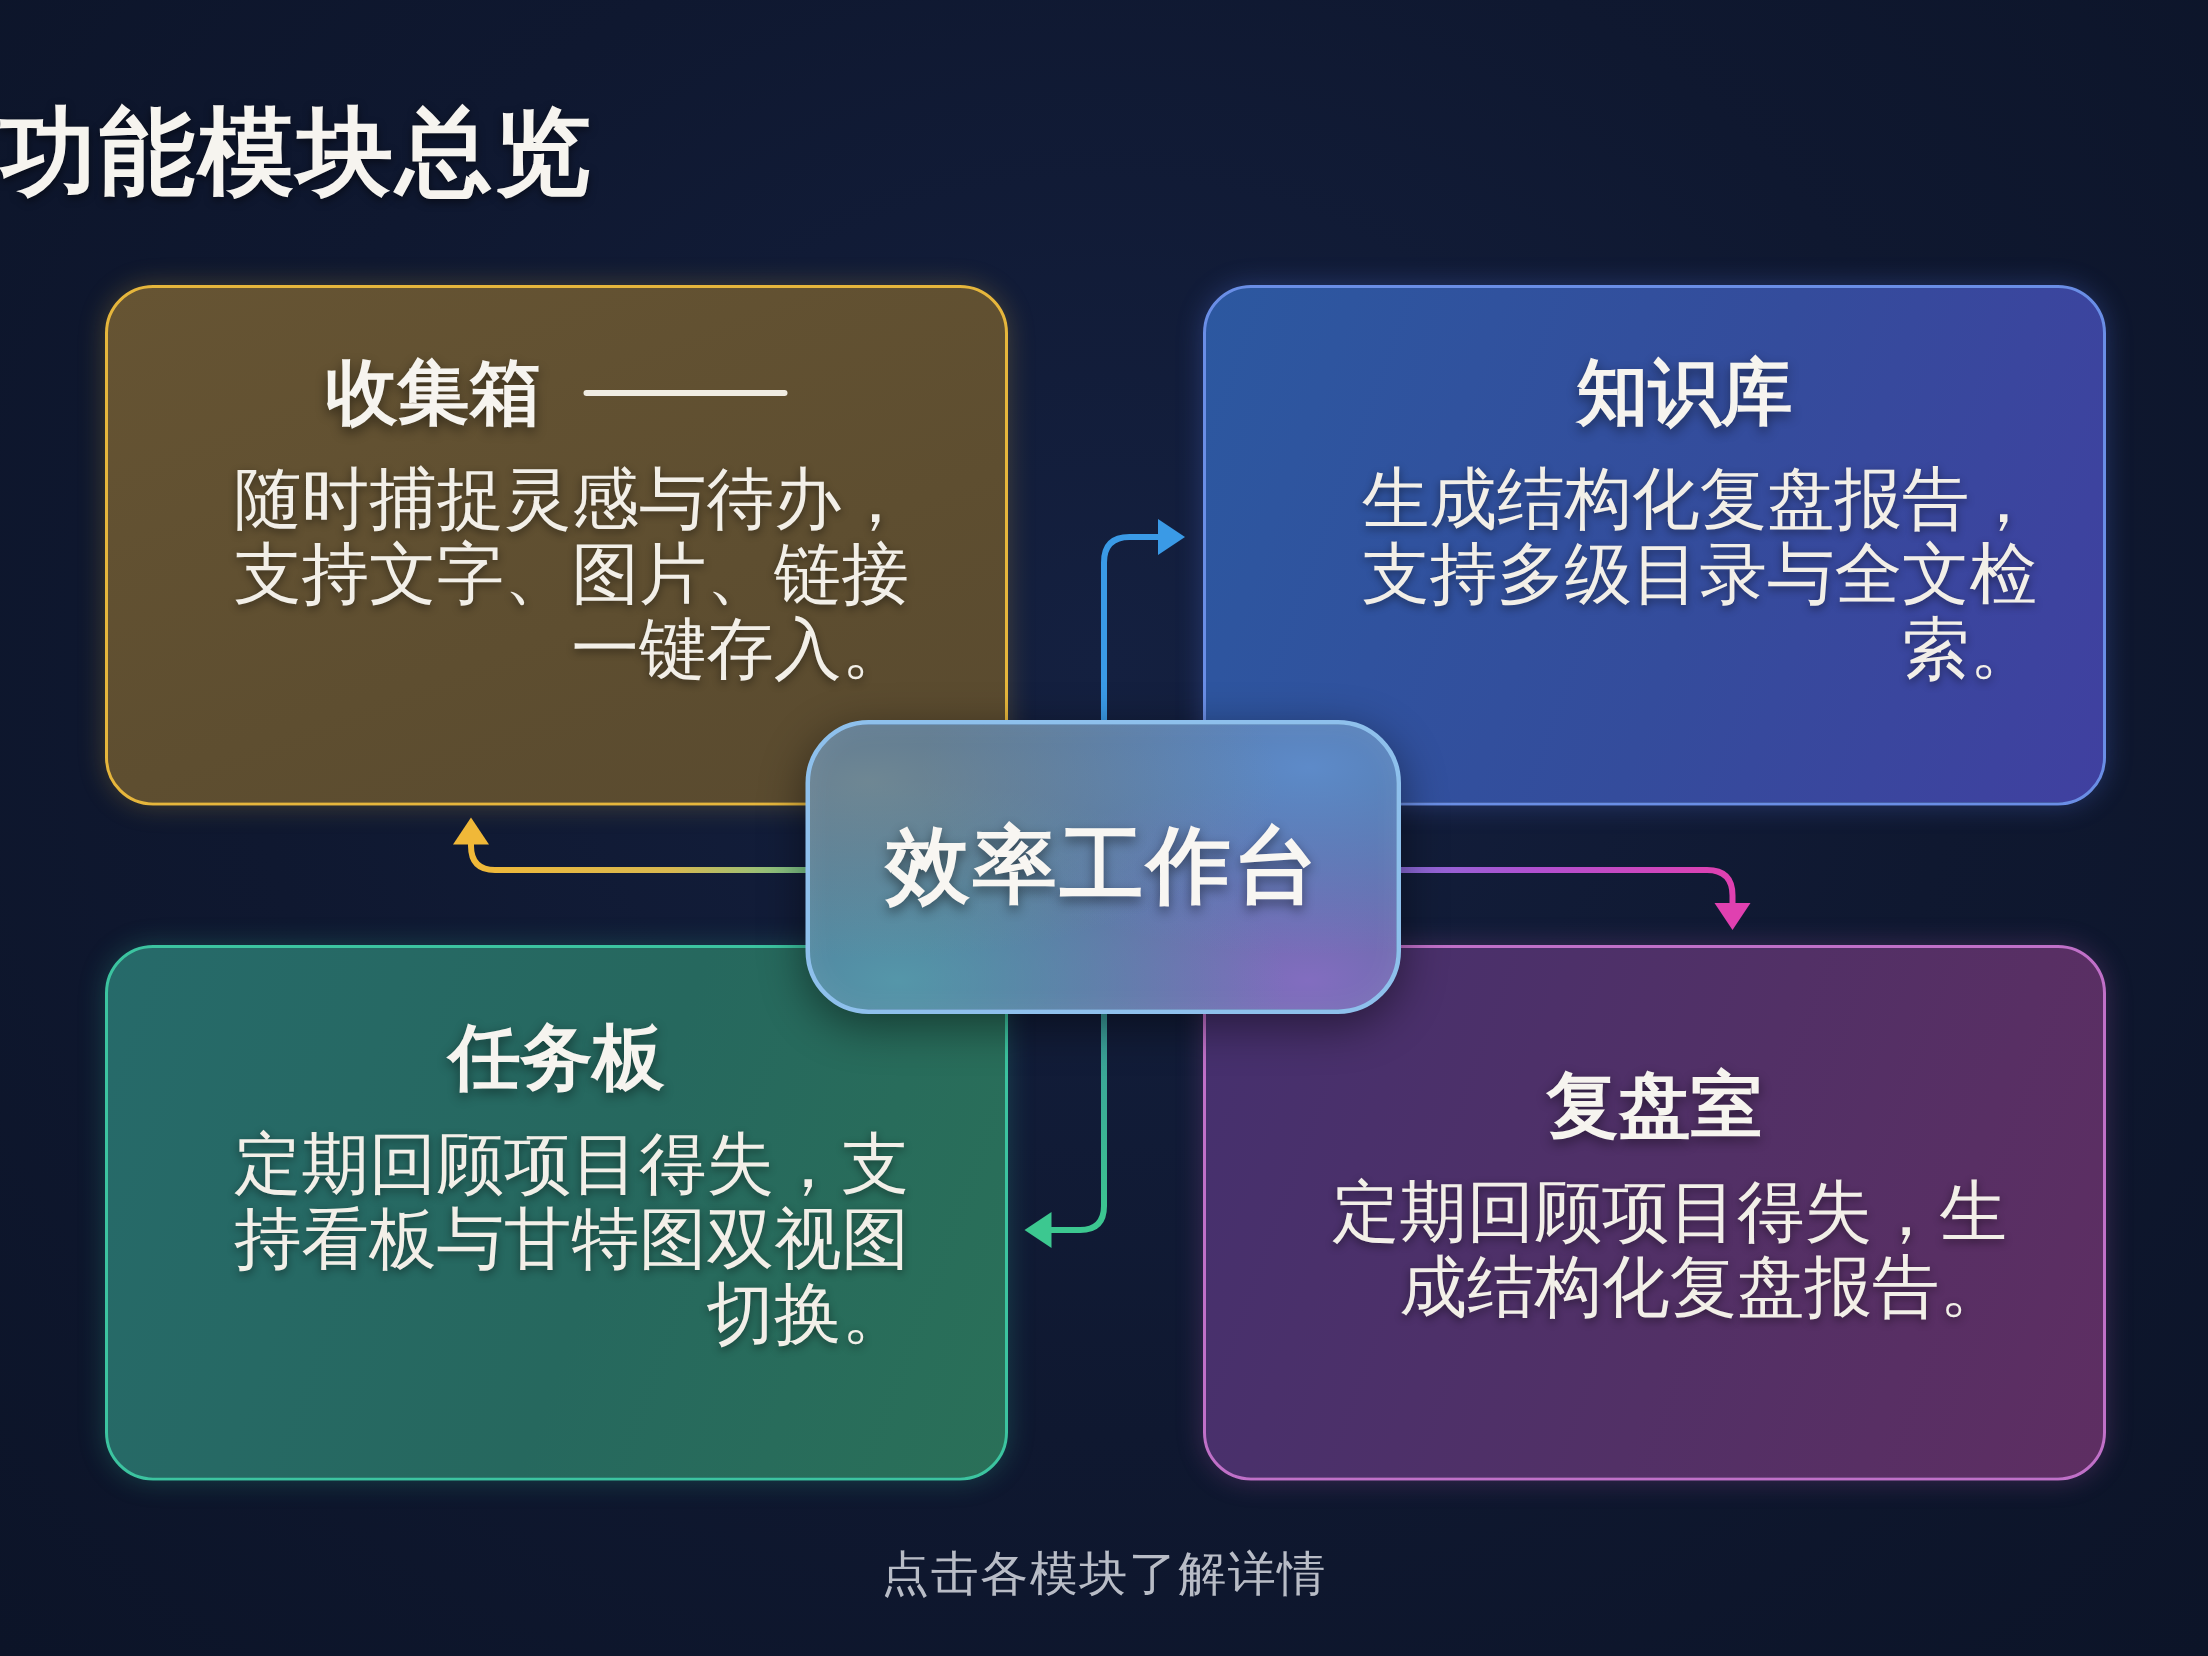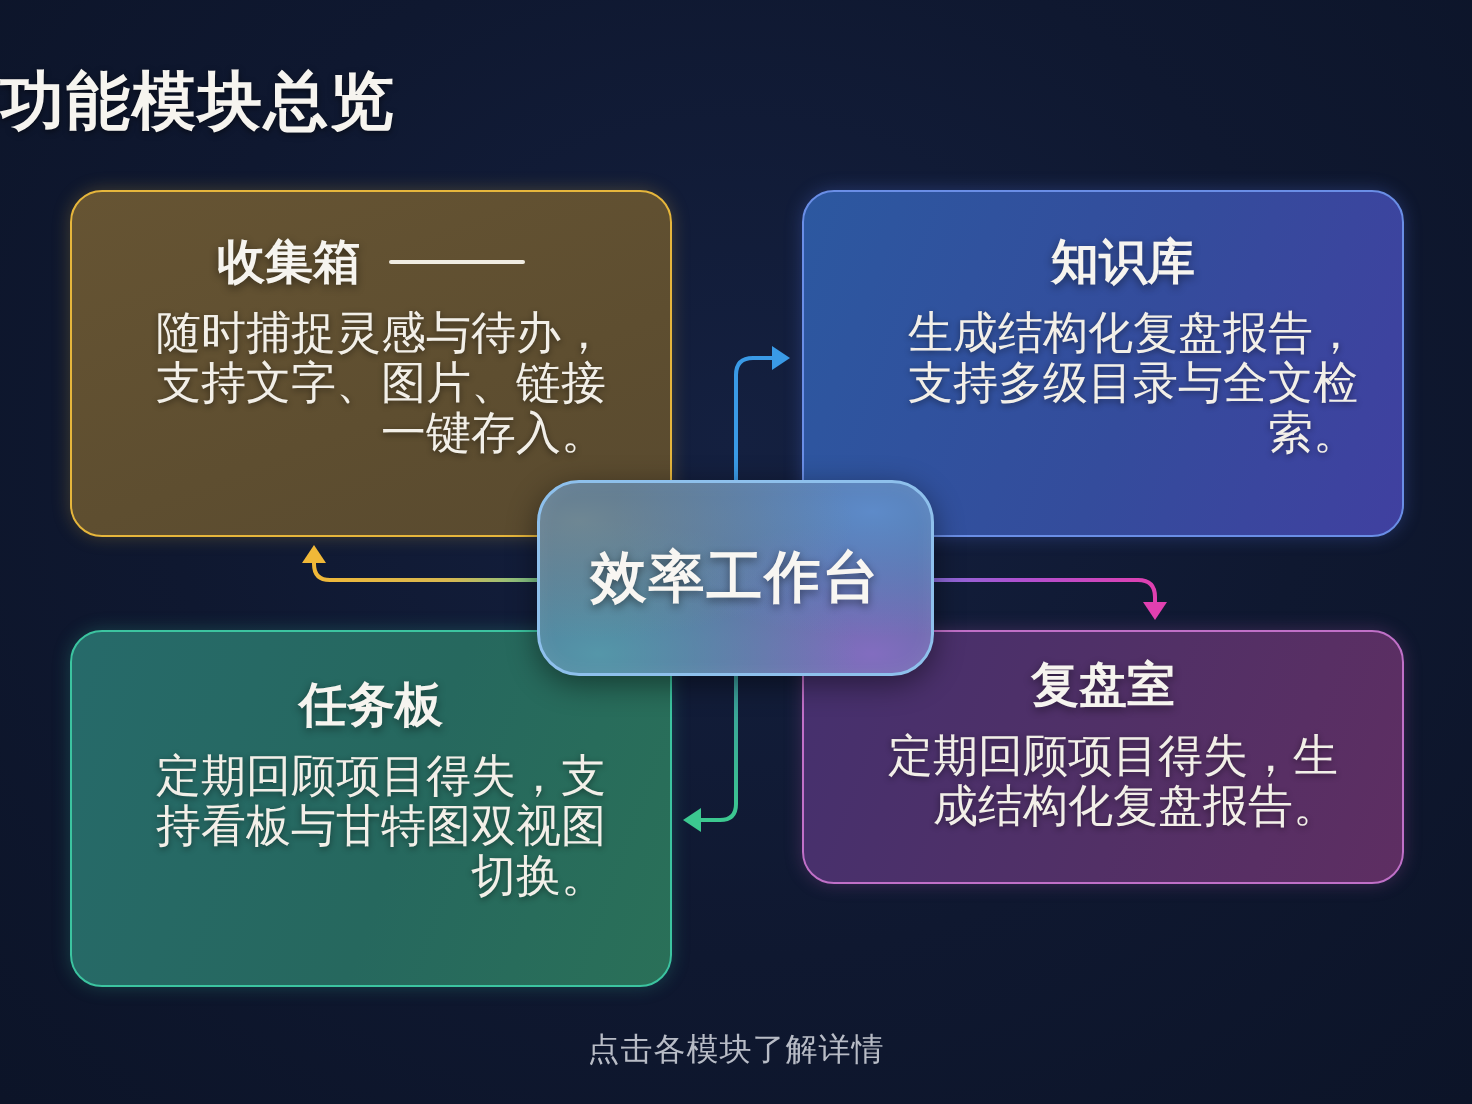--- a/index.html
+++ b/index.html
@@ -79,21 +79,21 @@
       padding-left: 40px;
     }
     #card-tasks {
       left: 70px; top: 630px; width: 602px; height: 357px;
       background: linear-gradient(110deg, #266a6a 0%, #26685e 55%, #2a7058 100%);
       border-color: #3cc4a0;
       box-shadow: 0 0 18px rgba(60,196,160,0.25);
       padding-bottom: 44px;
     }
     #card-review {
-      left: 802px; top: 630px; width: 602px; height: 254px;
+      left: 802px; top: 630px; width: 602px; height: 357px;
       background: linear-gradient(110deg, #45306e 0%, #523066 55%, #5e2e62 100%);
       border-color: #c070c8;
       box-shadow: 0 0 18px rgba(200,100,190,0.25);
       padding-bottom: 30px;
     }
     #card-review { border-image: none; }
     .hub {
       position: absolute;
       left: 537px; top: 480px; width: 397px; height: 196px;
       box-sizing: border-box;

